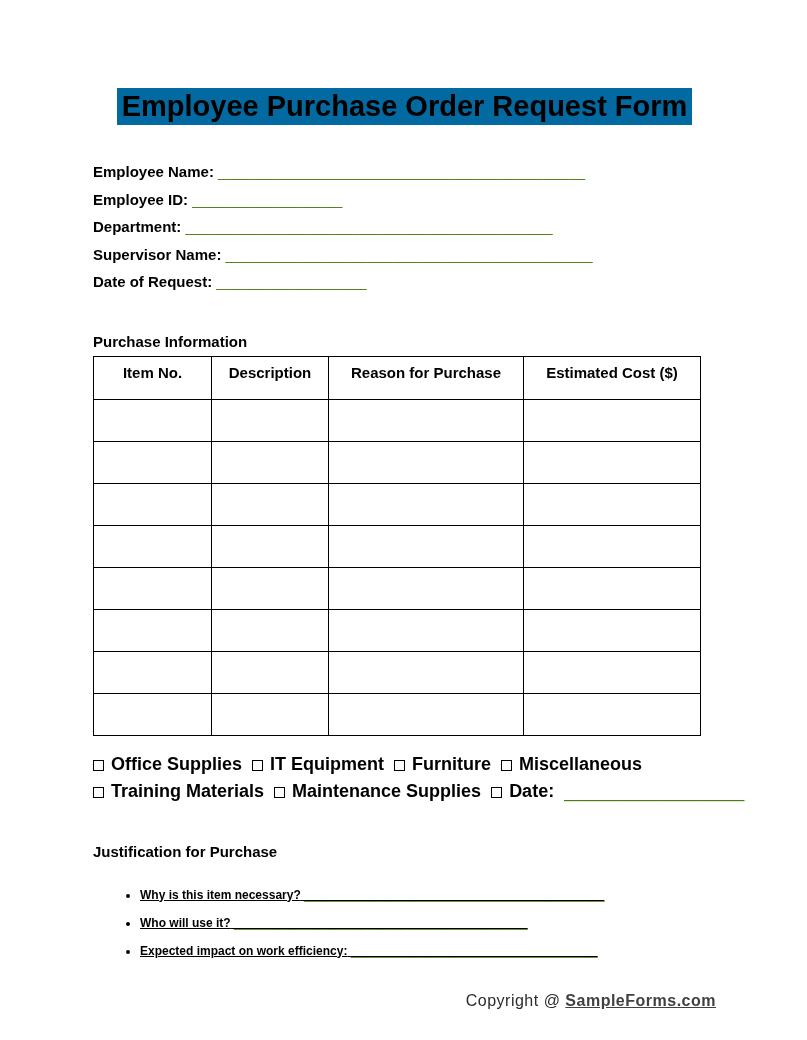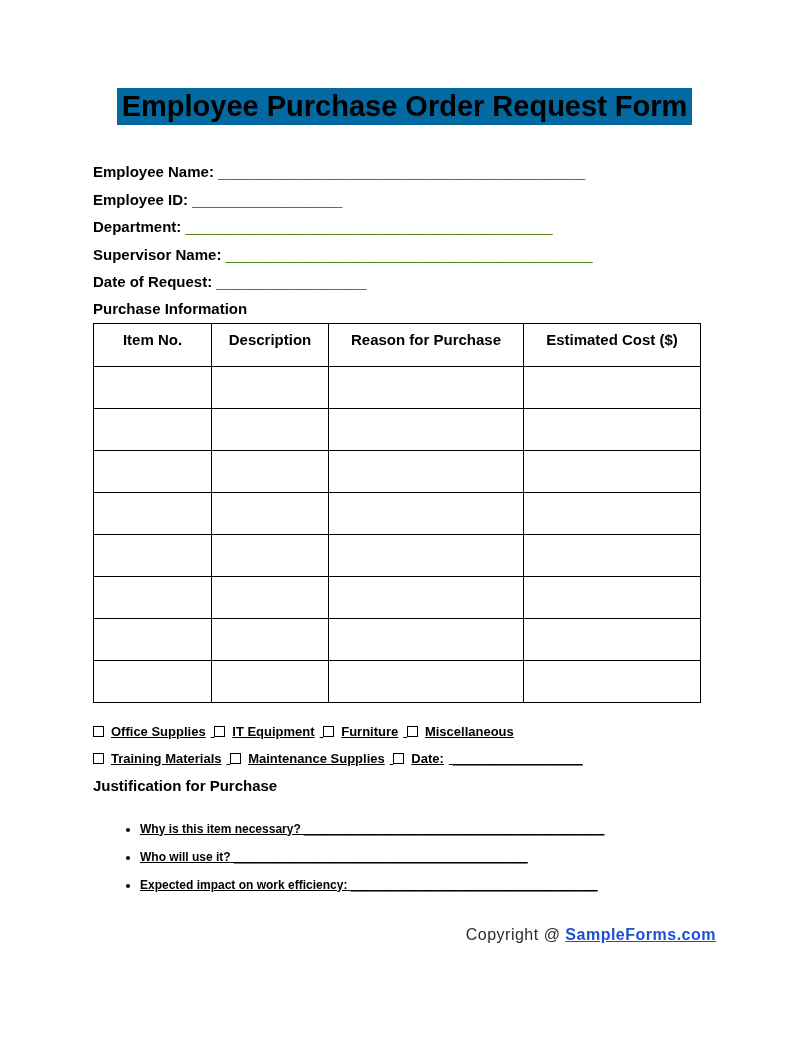--- a/index.html
+++ b/index.html
@@ -41,21 +41,21 @@
   .fill {
     font-weight: normal;
     color: #4d7c0f;
   }
 
   
   .section-heading {
     font-size: 15px;
     font-weight: bold;
     line-height: 18px;
-    margin-top: 4px;
+    margin-top: 37px;
   }
 
   
   table.purchase-table {
     border-collapse: collapse;
     table-layout: fixed;
     width: 607px;
     margin-top: 5px;
   }
   table.purchase-table th,
@@ -71,25 +71,24 @@
     padding-top: 7px;
     height: 43px;
   }
   table.purchase-table td {
     height: 42px;
   }
 
   
   .categories { margin-top: 15px; }
   .checkbox-line {
-    font-size: 13px;
+    font-size: 18px;
     font-weight: bold;
     line-height: 27.5px;
     white-space: nowrap;
-    text-decoration: underline;
   }
   .cb-item { margin-right: 5px; }
   .cb {
     display: inline-block;
     width: 11px;
     height: 11px;
     border: 1.5px solid #000;
     margin-right: 7px;
     vertical-align: -1px;
     background: #fff;
@@ -251,16 +250,16 @@
       <span class="fill">____________________________________________</span>
     </li>
     <li>
       <span>Expected impact on work efficiency:</span>
       <span class="fill">_____________________________________</span>
     </li>
   </ul>
 
   <div class="footer">
     <span>Copyright @</span>
-    <a style="color: #1d4ed8;">SampleForms.com</a>
+    <a style="color: #404040;">SampleForms.com</a>
   </div>
 
 </div>
 
 </body></html>

